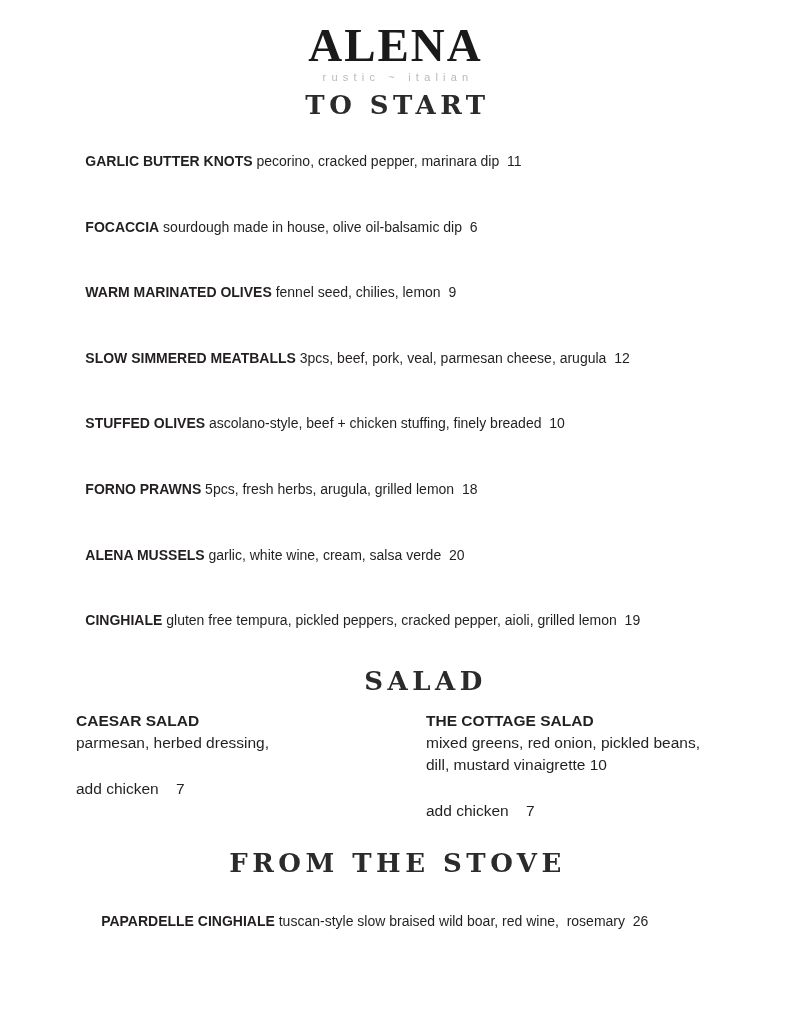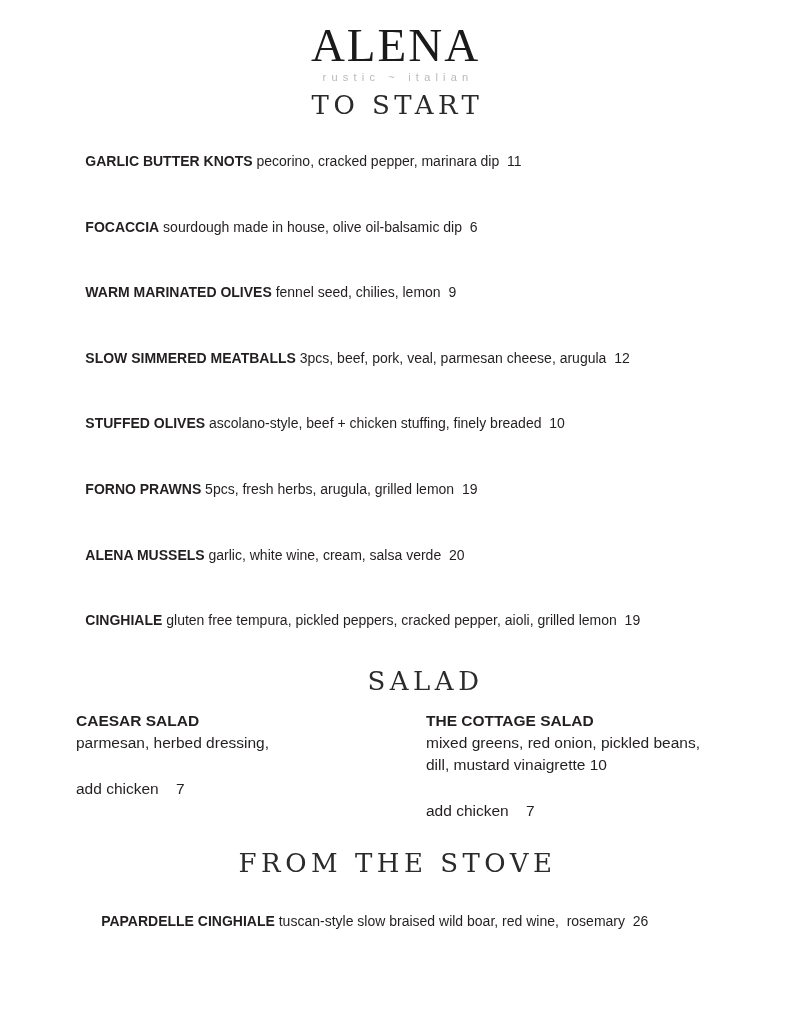--- a/index.html
+++ b/index.html
@@ -27,39 +27,39 @@
   .brand {
     text-align: center;
     padding-top: 22px;
   }
   .brand-name {
     font-family: "Liberation Serif", "DejaVu Serif", serif;
     font-size: 47px;
     line-height: 1.0;
     letter-spacing: 2px;
     color: #1a1a1a;
-    font-weight: 400;
+    font-weight: 700;
     display: block;
   }
   .brand-tagline {
     display: block;
     margin-top: 2px;
     font-family: "Liberation Sans", sans-serif;
     font-size: 11px;
     letter-spacing: 5.2px;
     color: #b9b9b9;
     font-weight: 400;
     text-indent: 5px;
   }
 
   
   .section-heading {
     text-align: center;
     font-family: "DejaVu Serif", "Liberation Serif", serif;
-    font-weight: 400;
+    font-weight: 700;
     font-size: 26px;
     letter-spacing: 4.5px;
     color: #2b2b2b;
     text-indent: 4px;
   }
   .section-heading.to-start { margin-top: 7px; }
   .section-heading.salad    { margin-top: 0; }
   .section-heading.stove    { margin-top: 0; }
 
   
@@ -152,21 +152,21 @@
     <div class="item">
       <span class="name">WARM MARINATED OLIVES</span><span class="desc"> fennel seed, chilies, lemon  9</span>
     </div>
     <div class="item">
       <span class="name">SLOW SIMMERED MEATBALLS</span><span class="desc"> 3pcs, beef, pork, veal, parmesan cheese, arugula  12</span>
     </div>
     <div class="item">
       <span class="name">STUFFED OLIVES</span><span class="desc"> ascolano-style, beef + chicken stuffing, finely breaded  10</span>
     </div>
     <div class="item">
-      <span class="name">FORNO PRAWNS</span><span class="desc"> 5pcs, fresh herbs, arugula, grilled lemon  19</span>
+      <span class="name">FORNO PRAWNS</span><span class="desc"> 5pcs, fresh herbs, arugula, grilled lemon  18</span>
     </div>
     <div class="item">
       <span class="name">ALENA MUSSELS</span><span class="desc"> garlic, white wine, cream, salsa verde  20</span>
     </div>
     <div class="item">
       <span class="name">CINGHIALE</span><span class="desc"> gluten free tempura, pickled peppers, cracked pepper, aioli, grilled lemon  19</span>
     </div>
   </div>
 
   <div class="salad-wrap">

